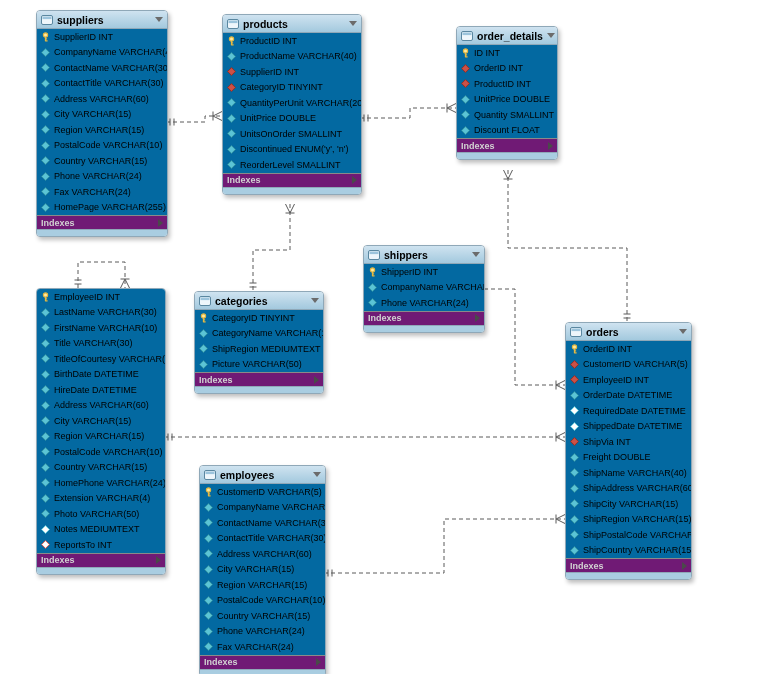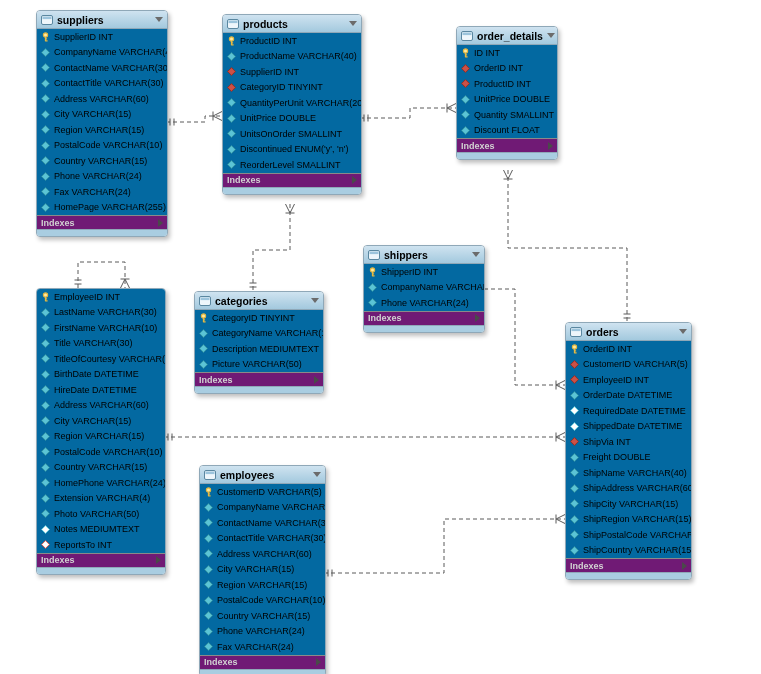--- a/index.html
+++ b/index.html
@@ -584,21 +584,21 @@
             </svg>
           </span>
           <span class="col-text">CategoryName VARCHAR(15)</span>
         </div>
         <div class="tbl-row">
           <span class="row-icon">
             <svg width="9" height="9">
               <path d="M4.5 0.6 L8.4 4.5 L4.5 8.4 L0.6 4.5 Z" fill="#5bc4d5" stroke="#2e8fa0" stroke-width="1"></path>
             </svg>
           </span>
-          <span class="col-text">Description MEDIUMTEXT</span>
+          <span class="col-text">ShipRegion MEDIUMTEXT</span>
         </div>
         <div class="tbl-row">
           <span class="row-icon">
             <svg width="9" height="9">
               <path d="M4.5 0.6 L8.4 4.5 L4.5 8.4 L0.6 4.5 Z" fill="#5bc4d5" stroke="#2e8fa0" stroke-width="1"></path>
             </svg>
           </span>
           <span class="col-text">Picture VARCHAR(50)</span>
         </div>
       </div>

